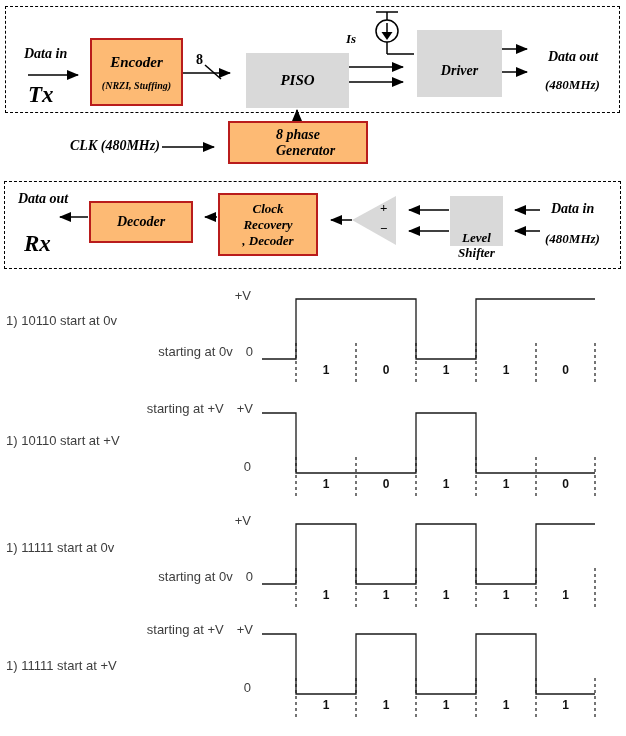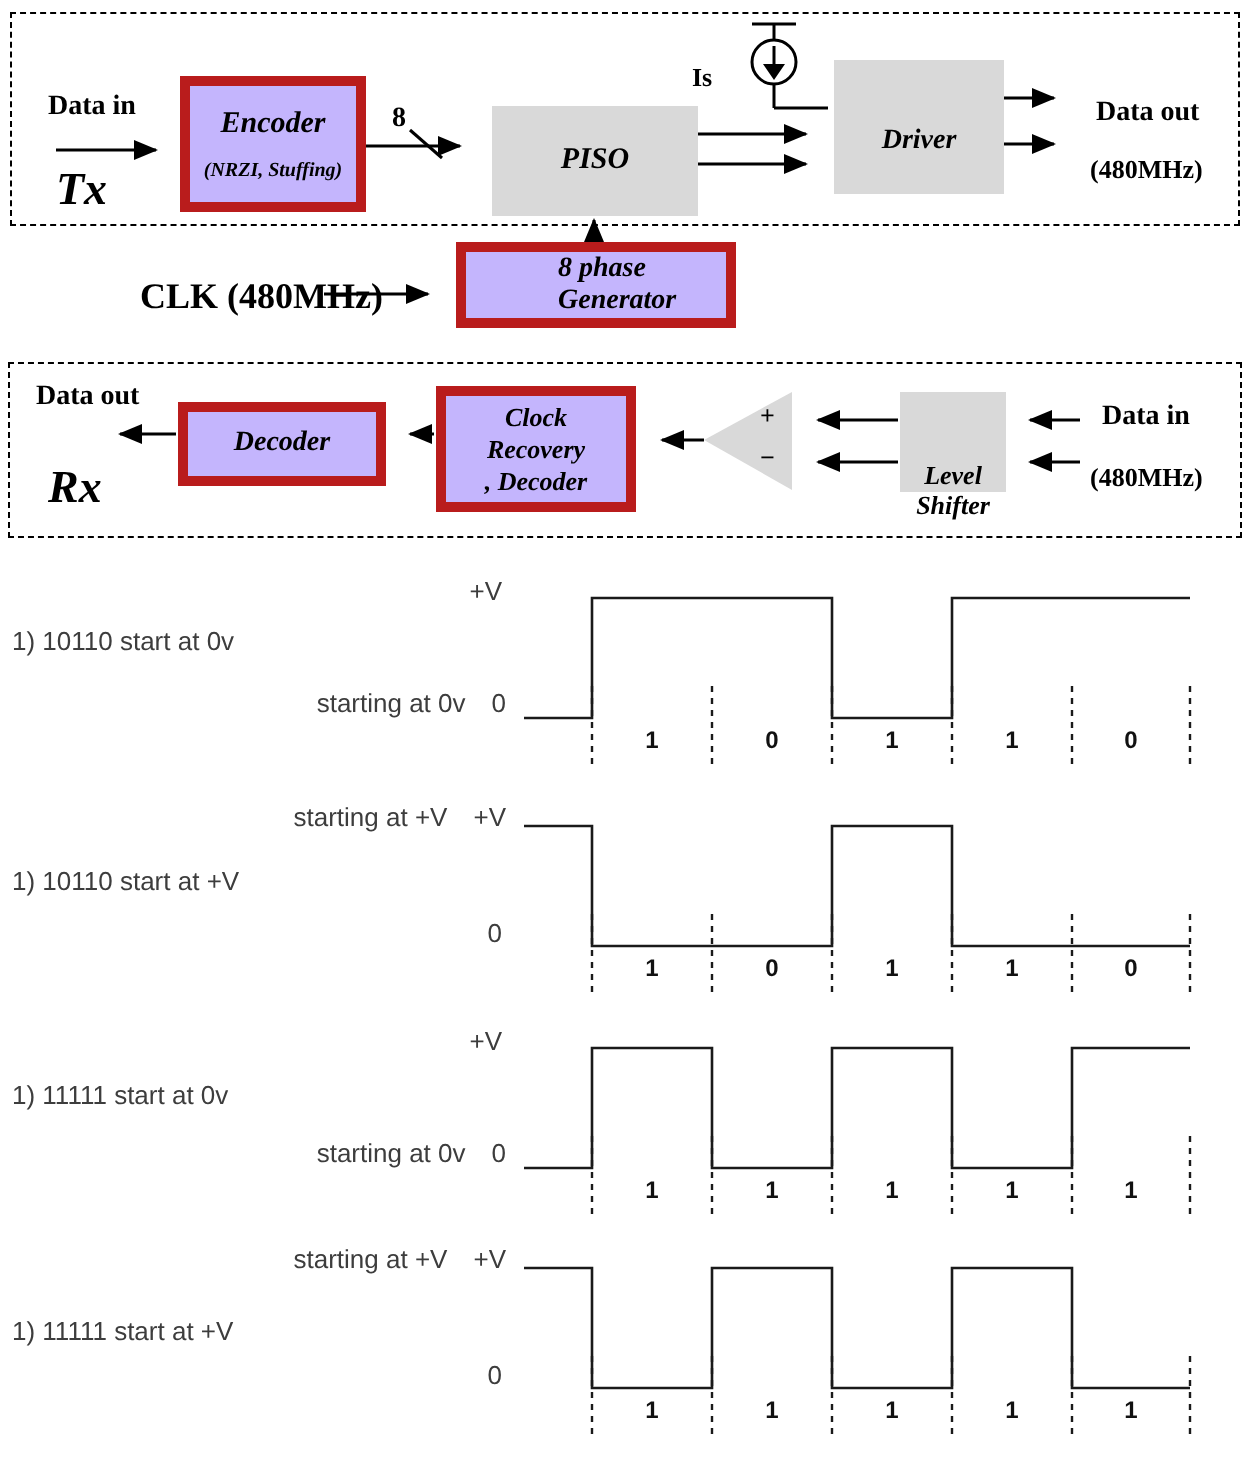--- a/index.html
+++ b/index.html
@@ -1,24 +1,24 @@
 <!DOCTYPE html>
 <html><head>
 <meta charset="utf-8">
 <style>
   html,body{margin:0;padding:0;background:#fff;}
   #canvas{position:relative;width:626px;height:736px;background:#fff;overflow:hidden;
           font-family:"Liberation Serif",serif;color:#000;}
   .dashedbox{position:absolute;border:1px dashed #000;background:transparent;}
   .blk{position:absolute;box-sizing:border-box;display:flex;flex-direction:column;
        align-items:center;justify-content:center;text-align:center;}
-  .blk.outlined{border:5px solid #b91c1c;background:#c4b5fd;font-family:Liberation Serif, serif;}
+  .blk.outlined{border:2px solid #b91c1c;background:#fdba74;font-family:Liberation Serif, serif;}
   .blk.gray{background:#d9d9d9;}
   .bi{font-style:italic;font-weight:bold;}
-  .lbl{position:absolute;font-weight:bold;white-space:nowrap;}
+  .lbl{position:absolute;font-style:italic;font-weight:bold;white-space:nowrap;}
   .bigtag{position:absolute;font-style:italic;font-weight:bold;font-size:23px;}
   svg.bd{position:absolute;left:0;top:0;pointer-events:none;}
   
   .wf{position:absolute;left:0;width:626px;height:115px;
       font-family:"Liberation Sans",sans-serif;color:#3d3d3d;}
   .wf-title{position:absolute;left:6px;font-size:13px;white-space:nowrap;}
   .wf-startgroup{position:absolute;right:373px;font-size:13px;white-space:nowrap;}
   .wf-startgroup .lvl{margin-left:13px;}
   .wf-lead-low  .wf-startgroup{top:59px;}
   .wf-lead-high .wf-startgroup{top:2px;}
@@ -90,21 +90,21 @@
 
   <div class="lbl" style="left:346px;top:31px;font-size:13px;">Is</div>
 
   <div class="blk gray" style="left:417px;top:30px;width:85px;height:67px;">
     <div class="bi" style="font-size:14px;margin-top:14px;">Driver</div>
   </div>
 
   <div class="lbl" style="left:548px;top:49px;font-size:14px;">Data out</div>
   <div class="lbl" style="left:545px;top:77px;font-size:13px;">(480MHz)</div>
 
-  <div class="lbl" style="left:70px;top:138px;font-size:18px;">CLK (480MHz)</div>
+  <div class="lbl" style="left:70px;top:138px;font-size:14px;">CLK (480MHz)</div>
   <div class="blk outlined" style="left:228px;top:121px;width:140px;height:43px;align-items:flex-start;padding-left:46px;">
     <div class="bi" style="font-size:14px;line-height:16px;">8 phase</div>
     <div class="bi" style="font-size:14px;line-height:16px;">Generator</div>
   </div>
 
   <div class="dashedbox" style="left:4px;top:181px;width:615px;height:86px;"></div>
   <div class="bigtag" style="left:24px;top:231px;">Rx</div>
   <div class="lbl" style="left:18px;top:191px;font-size:14px;">Data out</div>
 
   <div class="blk outlined" style="left:89px;top:201px;width:104px;height:42px;align-items:center;">

